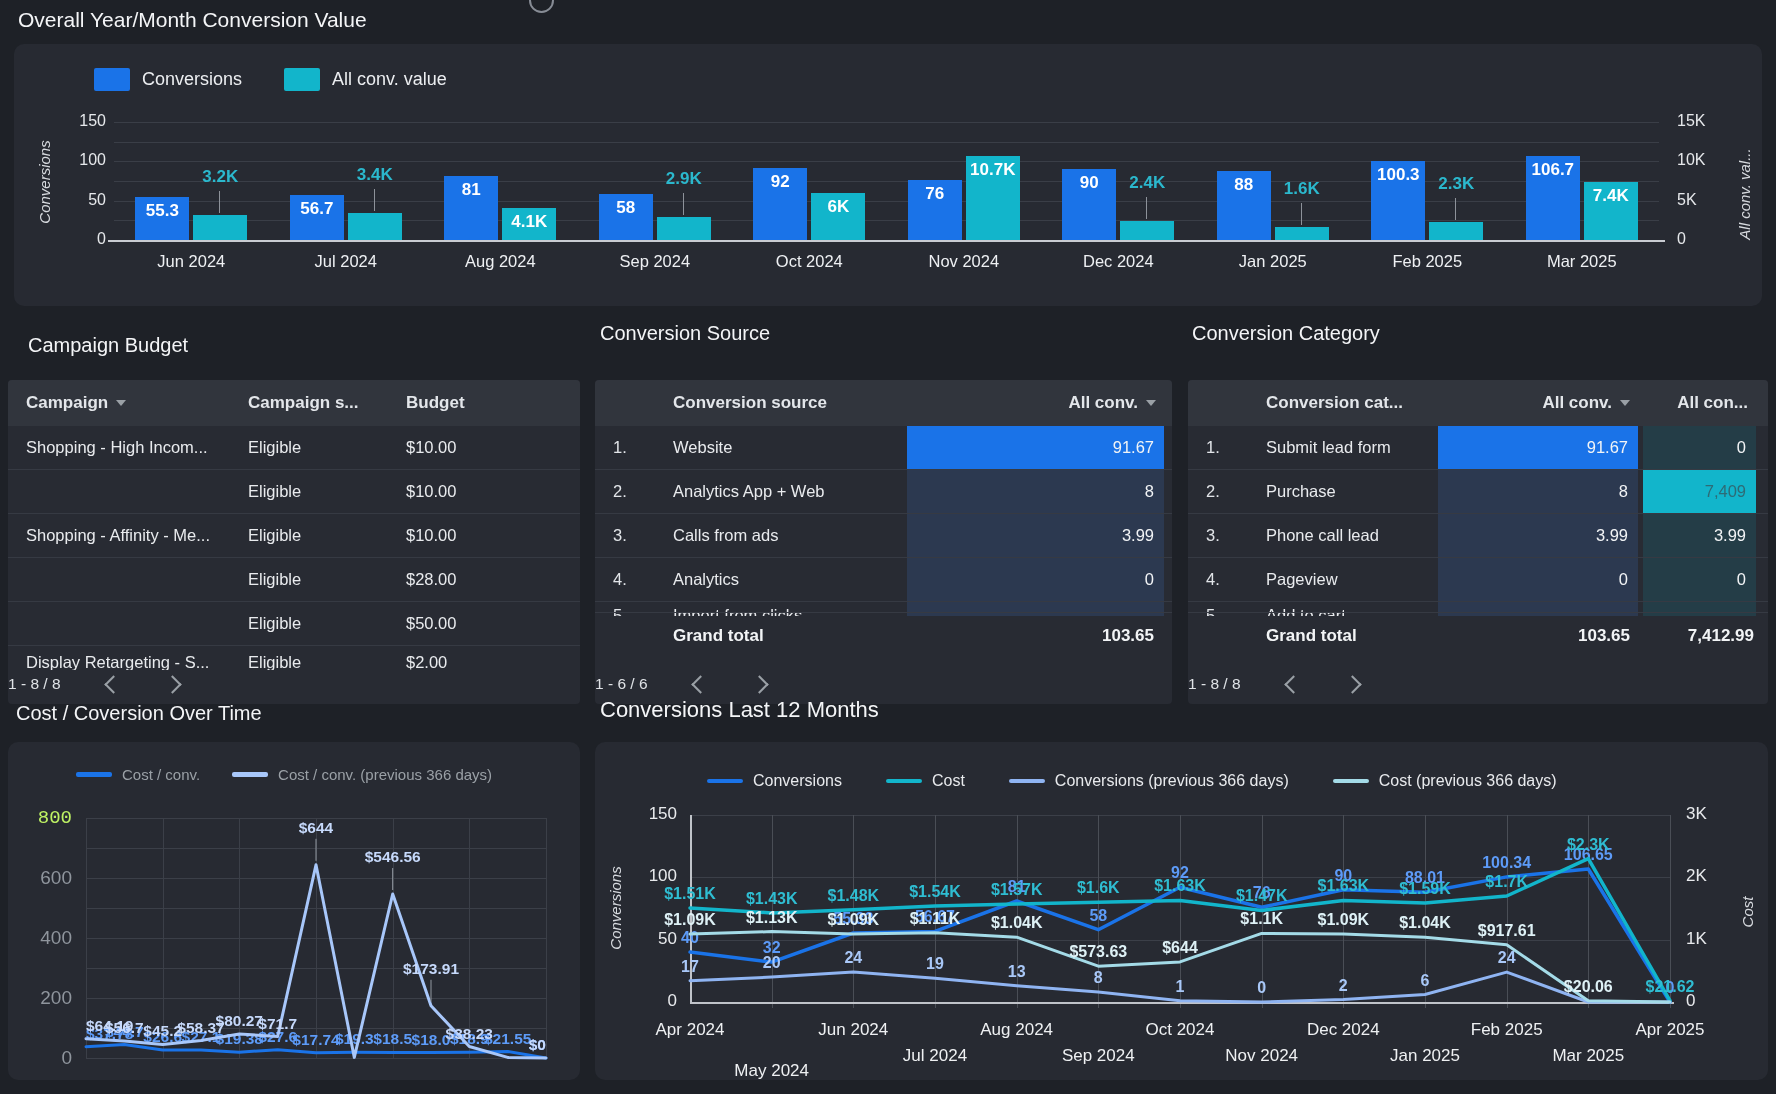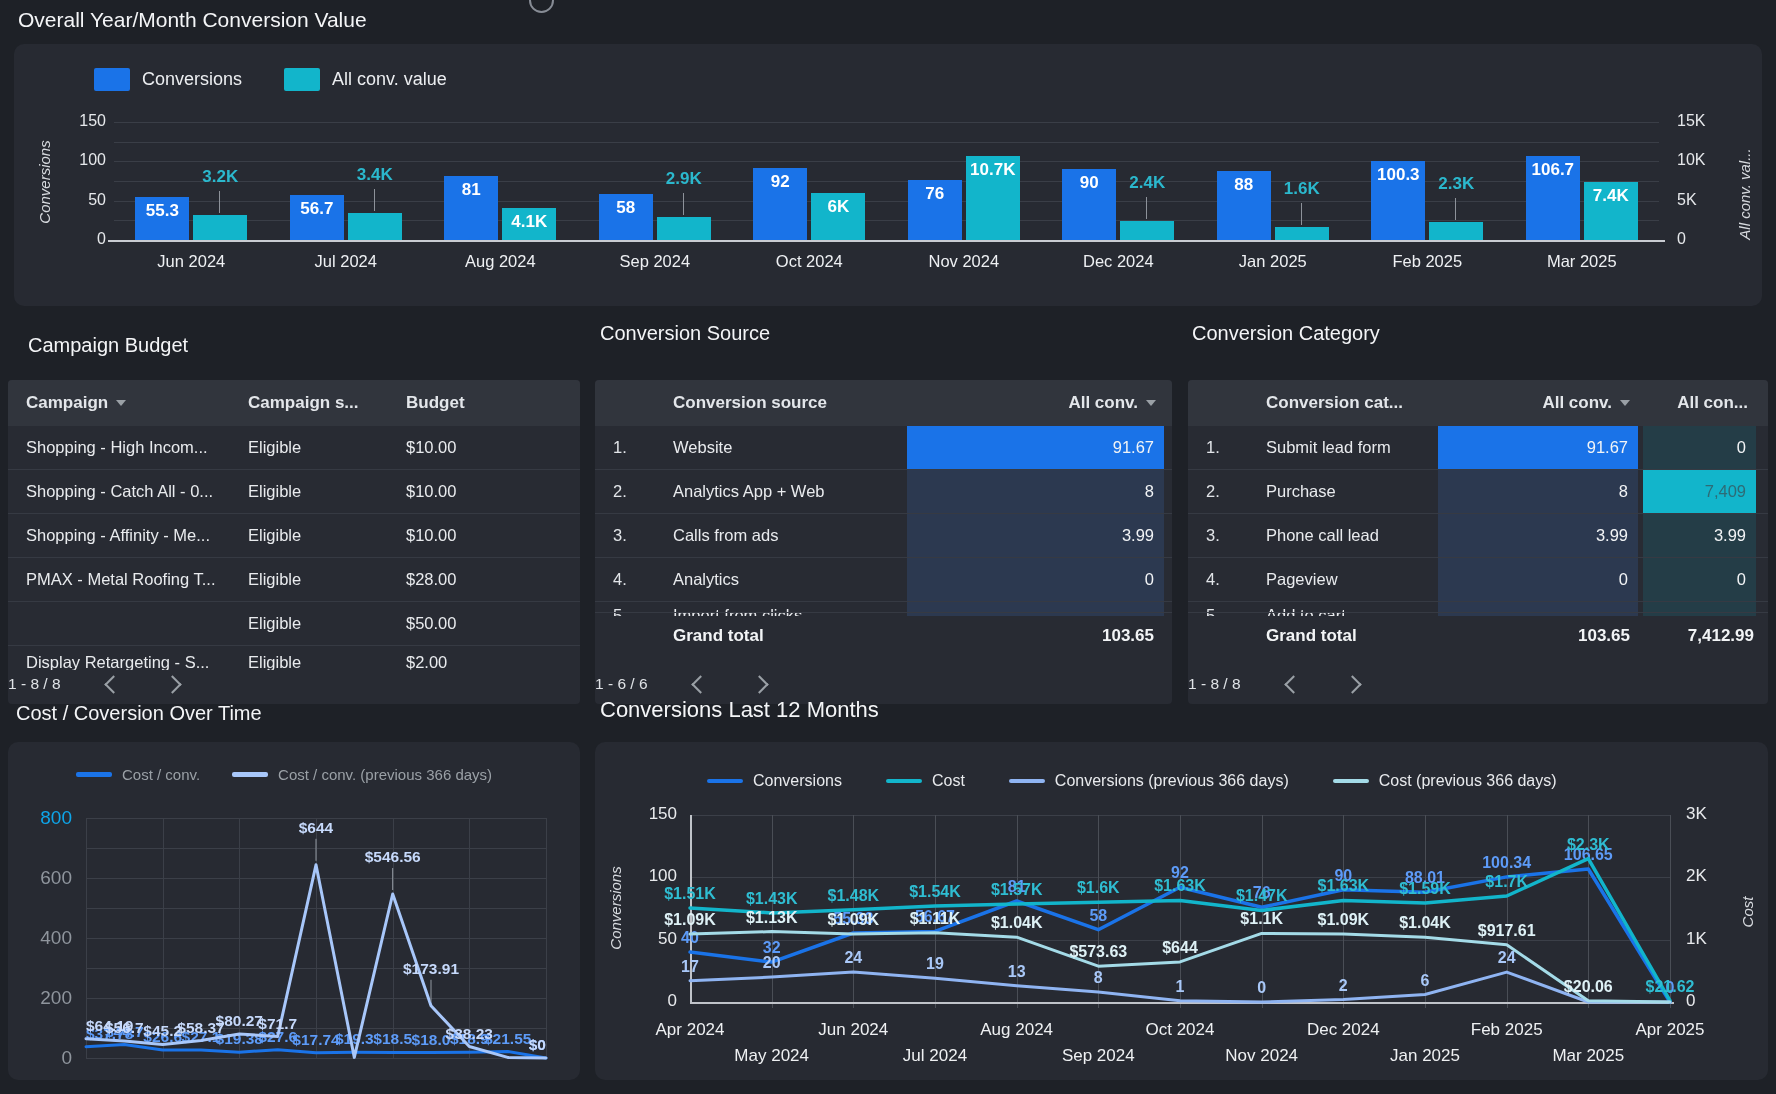--- a/index.html
+++ b/index.html
@@ -149,31 +149,29 @@
     <span class="th" style="left:240px;">Campaign s...</span>
     <span class="th" style="left:398px;text-align:center;">Budget</span>
   </div>
   <div id="cbRows" style="position:absolute;top:46px;left:0;right:0;">
         <div class="t-row">
           <span class="c1">Shopping - High Incom...</span>
           <span class="c2">Eligible</span>
           <span class="c3">$10.00</span>
         </div>
         <div class="t-row">
-          <span class="c1">Shopping - Catch All - 0...</span>
           <span class="c2">Eligible</span>
           <span class="c3">$10.00</span>
         </div>
         <div class="t-row">
           <span class="c1">Shopping - Affinity - Me...</span>
           <span class="c2">Eligible</span>
           <span class="c3">$10.00</span>
         </div>
         <div class="t-row">
-          <span class="c1">PMAX - Metal Roofing T...</span>
           <span class="c2">Eligible</span>
           <span class="c3">$28.00</span>
         </div>
         <div class="t-row">
           <span class="c2">Eligible</span>
           <span class="c3">$50.00</span>
         </div>
         <div class="t-row partial-cb">
           <span class="c1">Display Retargeting - S...</span>
           <span class="c2">Eligible</span>
@@ -338,21 +336,21 @@
       <div style="position: absolute; left: 78px; top: 136px; width: 460px; height: 1px; background: rgb(59, 63, 72);"></div>
       <div style="position: absolute; left: 78px; top: 106px; width: 460px; height: 1px; background: rgb(59, 63, 72);"></div>
       <div style="position: absolute; left: 78px; top: 76px; width: 460px; height: 1px; background: rgb(59, 63, 72);"></div>
       <div style="position: absolute; left: 78px; top: 76px; width: 1px; height: 240px; background: rgb(59, 63, 72);"></div>
       <div style="position: absolute; left: 154.7px; top: 76px; width: 1px; height: 240px; background: rgb(59, 63, 72);"></div>
       <div style="position: absolute; left: 231.3px; top: 76px; width: 1px; height: 240px; background: rgb(59, 63, 72);"></div>
       <div style="position: absolute; left: 308px; top: 76px; width: 1px; height: 240px; background: rgb(59, 63, 72);"></div>
       <div style="position: absolute; left: 384.7px; top: 76px; width: 1px; height: 240px; background: rgb(59, 63, 72);"></div>
       <div style="position: absolute; left: 461.3px; top: 76px; width: 1px; height: 240px; background: rgb(59, 63, 72);"></div>
       <div style="position: absolute; left: 538px; top: 76px; width: 1px; height: 240px; background: rgb(59, 63, 72);"></div>
-      <div style="position: absolute; left: 14px; top: 65px; width: 50px; text-align: right; font-size: 19px; color: #0ea5e9;">800</div>
+      <div style="position: absolute; left: 14px; top: 65px; width: 50px; text-align: right; font-size: 19px; color: #bef264; font-family: Liberation Mono, monospace;">800</div>
       <div style="position: absolute; left: 14px; top: 125px; width: 50px; text-align: right; font-size: 19px; color: rgb(143, 149, 157);">600</div>
       <div style="position: absolute; left: 14px; top: 185px; width: 50px; text-align: right; font-size: 19px; color: rgb(143, 149, 157);">400</div>
       <div style="position: absolute; left: 14px; top: 245px; width: 50px; text-align: right; font-size: 19px; color: rgb(143, 149, 157);">200</div>
       <div style="position: absolute; left: 14px; top: 305px; width: 50px; text-align: right; font-size: 19px; color: rgb(143, 149, 157);">0</div>
       <svg width="460" height="240" style="position:absolute;left:78px;top:76px;">
         <polyline points="0.0,228.7 38.3,226.6 76.7,232.0 115.0,231.9 153.3,234.2 191.7,231.7 230.0,234.7 268.3,234.2 306.7,234.4 345.0,234.6 383.3,234.3 421.7,233.5 460.0,240.0" fill="none" stroke="#1a73e8" stroke-width="3" stroke-linejoin="round" stroke-linecap="round"></polyline>
         <text x="0.0" y="220.7" text-anchor="start" fill="#5d9bf8" font-size="15.5" font-weight="700">$37.78</text>
         <text x="38.3" y="218.6" text-anchor="middle" fill="#5d9bf8" font-size="15.5" font-weight="700">$44.7</text>
         <text x="76.7" y="224.0" text-anchor="middle" fill="#5d9bf8" font-size="15.5" font-weight="700">$26.6</text>
         <text x="115.0" y="223.9" text-anchor="middle" fill="#5d9bf8" font-size="15.5" font-weight="700">$27.1</text>
@@ -416,21 +414,21 @@
       <div style="position: absolute; left: 95px; top: 260px; width: 984px; height: 2px; background: rgb(192, 195, 201);"></div>
       <div style="position: absolute; left: 28px; top: 249px; width: 54px; text-align: right; font-size: 17px; color: rgb(232, 234, 237);">0</div>
       <div style="position: absolute; left: 28px; top: 186.7px; width: 54px; text-align: right; font-size: 17px; color: rgb(232, 234, 237);">50</div>
       <div style="position: absolute; left: 28px; top: 124.3px; width: 54px; text-align: right; font-size: 17px; color: rgb(232, 234, 237);">100</div>
       <div style="position: absolute; left: 28px; top: 62px; width: 54px; text-align: right; font-size: 17px; color: rgb(232, 234, 237);">150</div>
       <div style="position: absolute; left: 1091px; top: 249px; width: 44px; font-size: 17px; color: rgb(232, 234, 237);">0</div>
       <div style="position: absolute; left: 1091px; top: 186.7px; width: 44px; font-size: 17px; color: rgb(232, 234, 237);">1K</div>
       <div style="position: absolute; left: 1091px; top: 124.3px; width: 44px; font-size: 17px; color: rgb(232, 234, 237);">2K</div>
       <div style="position: absolute; left: 1091px; top: 62px; width: 44px; font-size: 17px; color: rgb(232, 234, 237);">3K</div>
       <div style="position: absolute; left: 25px; top: 278px; width: 140px; text-align: center; font-size: 17px; color: rgb(238, 240, 242);">Apr 2024</div>
-      <div style="position: absolute; left: 106.7px; top: 304px; width: 140px; text-align: center; font-size: 17px; color: rgb(238, 240, 242);">May 2024</div>
+      <div style="position: absolute; left: 106.7px; top: 319px; width: 140px; text-align: center; font-size: 17px; color: rgb(238, 240, 242);">May 2024</div>
       <div style="position: absolute; left: 188.3px; top: 278px; width: 140px; text-align: center; font-size: 17px; color: rgb(238, 240, 242);">Jun 2024</div>
       <div style="position: absolute; left: 270px; top: 304px; width: 140px; text-align: center; font-size: 17px; color: rgb(238, 240, 242);">Jul 2024</div>
       <div style="position: absolute; left: 351.7px; top: 278px; width: 140px; text-align: center; font-size: 17px; color: rgb(238, 240, 242);">Aug 2024</div>
       <div style="position: absolute; left: 433.3px; top: 304px; width: 140px; text-align: center; font-size: 17px; color: rgb(238, 240, 242);">Sep 2024</div>
       <div style="position: absolute; left: 515px; top: 278px; width: 140px; text-align: center; font-size: 17px; color: rgb(238, 240, 242);">Oct 2024</div>
       <div style="position: absolute; left: 596.7px; top: 304px; width: 140px; text-align: center; font-size: 17px; color: rgb(238, 240, 242);">Nov 2024</div>
       <div style="position: absolute; left: 678.3px; top: 278px; width: 140px; text-align: center; font-size: 17px; color: rgb(238, 240, 242);">Dec 2024</div>
       <div style="position: absolute; left: 760px; top: 304px; width: 140px; text-align: center; font-size: 17px; color: rgb(238, 240, 242);">Jan 2025</div>
       <div style="position: absolute; left: 841.7px; top: 278px; width: 140px; text-align: center; font-size: 17px; color: rgb(238, 240, 242);">Feb 2025</div>
       <div style="position: absolute; left: 923.3px; top: 304px; width: 140px; text-align: center; font-size: 17px; color: rgb(238, 240, 242);">Mar 2025</div>

